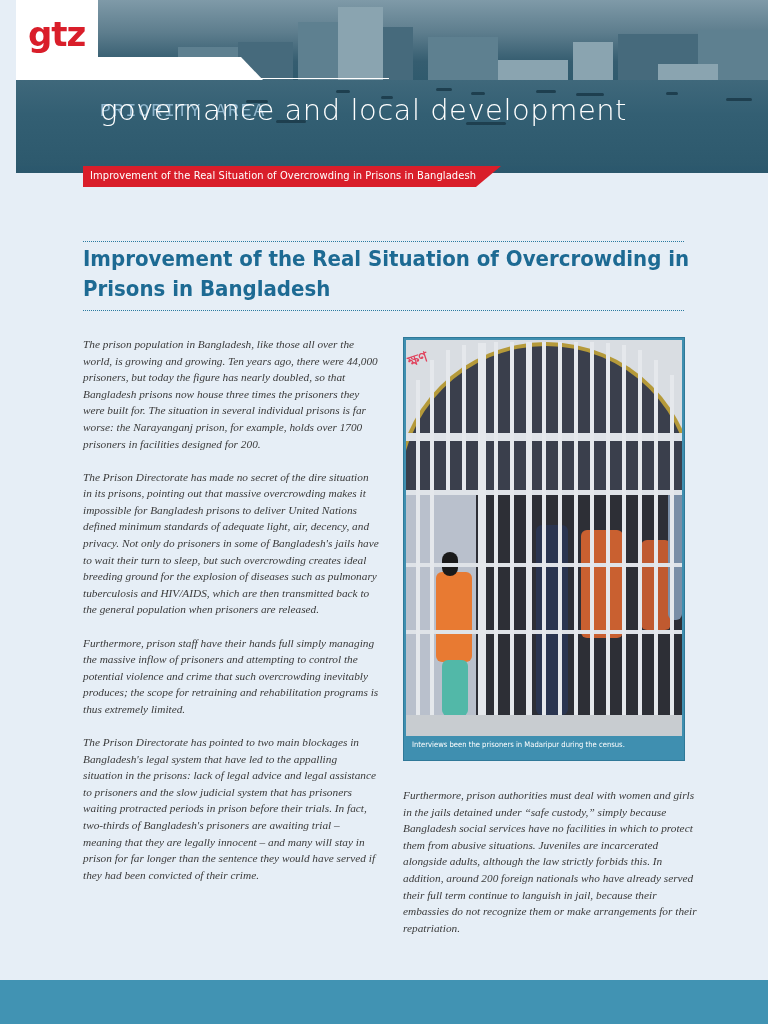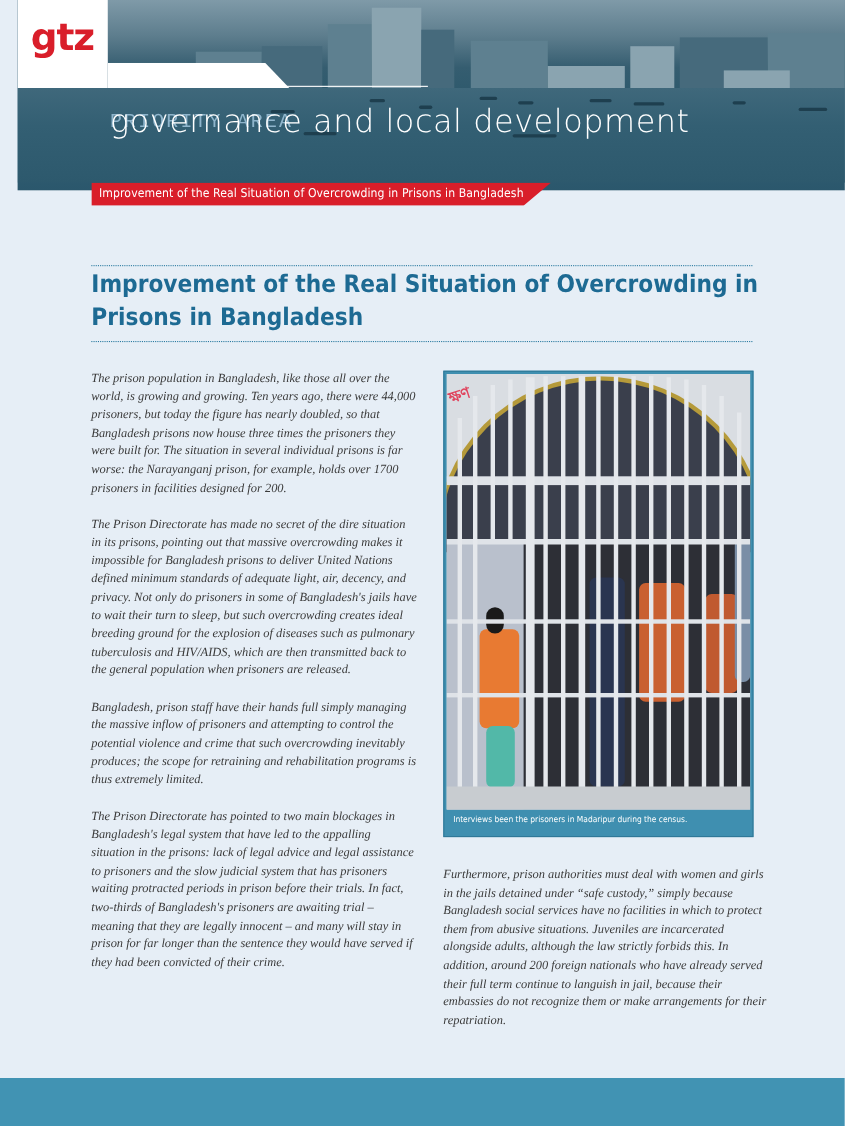--- a/index.html
+++ b/index.html
@@ -154,21 +154,21 @@
   <div class="red-banner"></div>
   <span class="red-banner-text">Improvement of the Real Situation of Overcrowding in Prisons in Bangladesh</span>
 
   <div class="rule-dotted" style="top:241px;"></div>
   <h1 class="article-title">Improvement of the Real Situation of Overcrowding in Prisons in Bangladesh</h1>
   <div class="rule-dotted" style="top:310px;"></div>
 
   <div class="col col-left">
     <p>The prison population in Bangladesh, like those all over the world, is growing and growing. Ten years ago, there were 44,000 prisoners, but today the figure has nearly doubled, so that Bangladesh prisons now house three times the prisoners they were built for. The situation in several individual prisons is far worse: the Narayanganj prison, for example, holds over 1700 prisoners in facilities designed for 200.</p>
     <p>The Prison Directorate has made no secret of the dire situation in its prisons, pointing out that massive overcrowding makes it impossible for Bangladesh prisons to deliver United Nations defined minimum standards of adequate light, air, decency, and privacy. Not only do prisoners in some of Bangladesh's jails have to wait their turn to sleep, but such overcrowding creates ideal breeding ground for the explosion of diseases such as pulmonary tuberculosis and HIV/AIDS, which are then transmitted back to the general population when prisoners are released.</p>
-    <p>Bangladesh, prison staff have their hands full simply managing the massive inflow of prisoners and attempting to control the potential violence and crime that such overcrowding inevitably produces; the scope for retraining and rehabilitation programs is thus extremely limited.</p>
+    <p>Furthermore, prison staff have their hands full simply managing the massive inflow of prisoners and attempting to control the potential violence and crime that such overcrowding inevitably produces; the scope for retraining and rehabilitation programs is thus extremely limited.</p>
     <p>The Prison Directorate has pointed to two main blockages in Bangladesh's legal system that have led to the appalling situation in the prisons: lack of legal advice and legal assistance to prisoners and the slow judicial system that has prisoners waiting protracted periods in prison before their trials. In fact, two-thirds of Bangladesh's prisoners are awaiting trial – meaning that they are legally innocent – and many will stay in prison for far longer than the sentence they would have served if they had been convicted of their crime.</p>
   </div>
 
   <div class="photo-frame">
     <div class="photo">
       <div class="arch-top"></div>
       <span class="bengali">ক্ষণ</span>
       <div class="dark-interior"></div>
       <div class="wall-left"></div>
       <div class="person" style="left:30px;top:232px;width:36px;height:90px;background:#e87a32;"></div>

